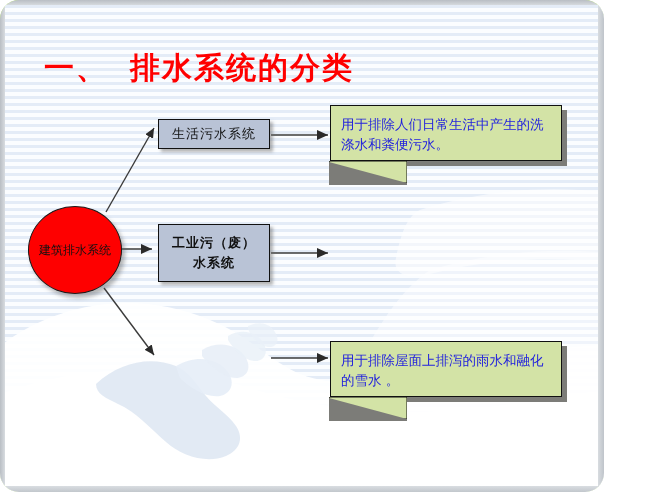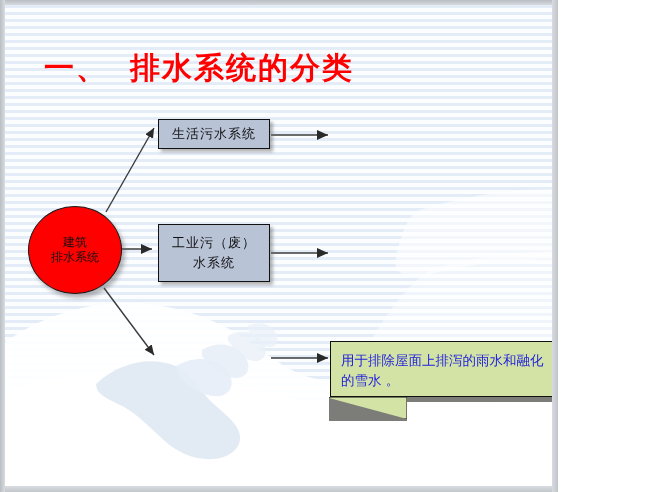--- a/index.html
+++ b/index.html
@@ -2,26 +2,27 @@
 <html><head>
 <meta charset="utf-8">
 <style>
   html, body {
     margin: 0;
     padding: 0;
     background: #ffffff;
   }
   #slide {
     position: relative;
-    width: 558px;
+    width: 604px;
     height: 492px;
     overflow: hidden;
     font-family: "DejaVu Sans", sans-serif;
     background: #bef264;
     box-sizing: border-box;
+    border-radius: 19px;
   }
 
   
   .frame-top, .frame-bottom, .frame-left, .frame-right {
     position: absolute;
     background: #c9cdd2;
     z-index: 30;
   }
   .frame-top    { left:0; top:0; width:654px; height:5px;
                   background: linear-gradient(#b9bec4, #d6dade); }
@@ -69,21 +70,20 @@
     position: absolute;
     left: 28px;
     top: 206px;
     width: 94px;
     height: 88px;
     border-radius: 50%;
     background: #fe0000;
     border: 1px solid #1a1a1a;
     box-shadow: 3px 4px 4px rgba(90,90,90,0.45);
     display: flex;
-    flex-direction: column;
     align-items: center;
     justify-content: center;
     z-index: 12;
     box-sizing: border-box;
   }
   .red-node span {
     display: block;
     color: #111111;
     font-size: 12px;
     line-height: 15px;
@@ -105,21 +105,21 @@
     box-sizing: border-box;
   }
   .proc-box span {
     color: #111111;
     font-size: 13px;
     line-height: 20px;
     letter-spacing: 1px;
     white-space: pre-line;
   }
   #box1 { left: 158px; top: 119px; width: 112px; height: 30px; }
-  #box2 { left: 158px; top: 224px; width: 112px; height: 58px; }
+  #box2 { left: 158px; top: 224px; width: 112px; height: 58px; font-weight: bold; }
   #box3 { left: 158px; top: 329px; width: 112px; height: 58px; }
 
   
   .note {
     position: absolute;
     z-index: 12;
     box-sizing: border-box;
   }
   .note .note-shadow {
     position: absolute;
@@ -229,20 +229,30 @@
   </div>
 
   <div class="proc-box" id="box1">
     <span>生活污水系统</span>
   </div>
   <div class="proc-box" id="box2">
     <span>工业污（废）
 水系统</span>
   </div>
 
+  <div class="note" id="note1">
+    <div class="note-shadow"></div>
+    <div class="note-body">
+      <p>用于排除人们日常生活中产生的洗涤水和粪便污水。</p>
+    </div>
+    <svg class="note-fold" viewBox="0 0 78 24">
+      <polygon points="0,0 78,0 78,22 0,22" fill="#d3e3a6" stroke="#111111" stroke-width="1"></polygon>
+      <polygon points="0,1 78,22 78,24 0,24" fill="#7c7c78"></polygon>
+    </svg>
+  </div>
 
 
   <div class="note" id="note3">
     <div class="note-shadow"></div>
     <div class="note-body">
       <p>用于排除屋面上排泻的雨水和融化的雪水 。</p>
     </div>
     <svg class="note-fold" viewBox="0 0 78 24">
       <polygon points="0,0 78,0 78,22 0,22" fill="#d3e3a6" stroke="#111111" stroke-width="1"></polygon>
       <polygon points="0,1 78,22 78,24 0,24" fill="#7c7c78"></polygon>

